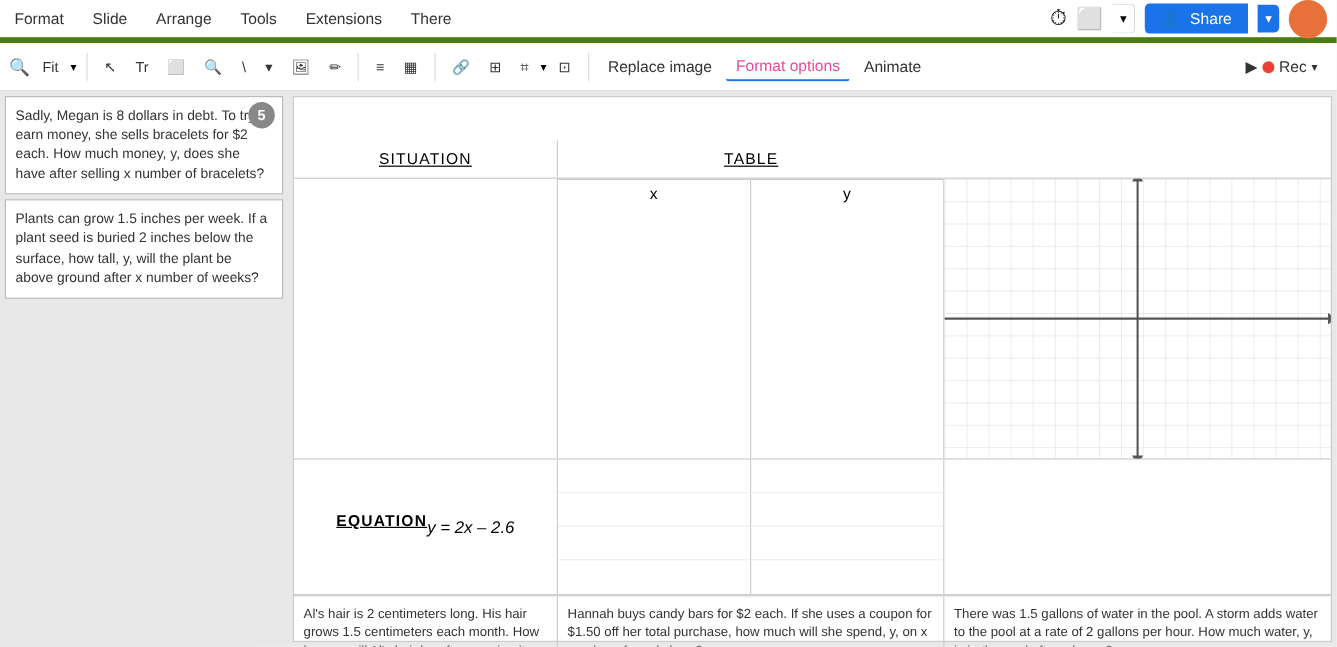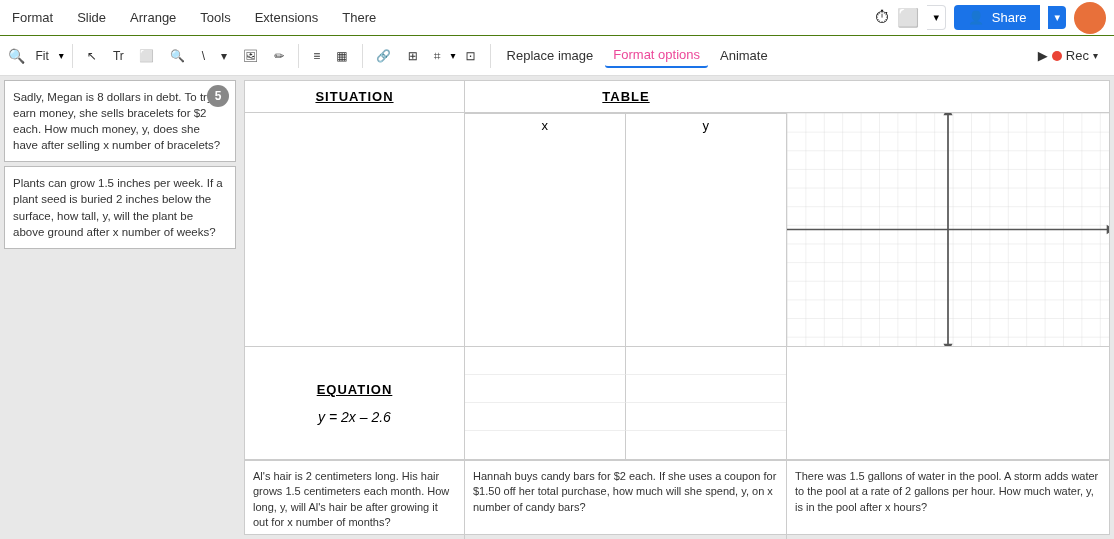--- a/index.html
+++ b/index.html
@@ -9,21 +9,21 @@
       width: 1114px;
       height: 539px;
       overflow: hidden;
       font-size: 13px;
     }
     
     #menu-bar {
       display: flex;
       align-items: center;
       background: #fff;
-      border-bottom: 1px solid #4d7c0f;
+      border-bottom: 5px solid #4d7c0f;
       padding: 4px 8px;
       height: 36px;
       gap: 16px;
     }
     .menu-item {
       cursor: pointer;
       font-size: 13px;
       color: #333;
       padding: 2px 4px;
     }
@@ -183,38 +183,39 @@
     }
     .content-header {
       display: grid;
       grid-template-columns: 220px 1fr 1fr;
       border-bottom: 1px solid #ccc;
     }
     .header-cell {
       text-align: center;
       padding: 8px 4px;
       border-right: 1px solid #ccc;
-      font-weight: bold;
+      font-weight: normal;
       font-size: 13px;
       letter-spacing: 1px;
+      margin-top: 36px;
     }
     .header-cell:last-child { border-right: none; }
     .xy-cell {
       text-align: center;
       padding: 4px;
       border-right: 1px solid #ccc;
       font-size: 13px;
       border-top: 1px solid #ccc;
     }
     .xy-cell:last-child { border-right: none; }
     .equation-section {
       border-right: 1px solid #ccc;
       padding: 10px;
       display: flex;
-      flex-direction: column;
+      flex-direction: row;
       align-items: center;
       justify-content: center;
     }
     .equation-label {
       font-weight: bold;
       font-size: 13px;
       letter-spacing: 1px;
       text-decoration: underline;
       margin-bottom: 12px;
     }

